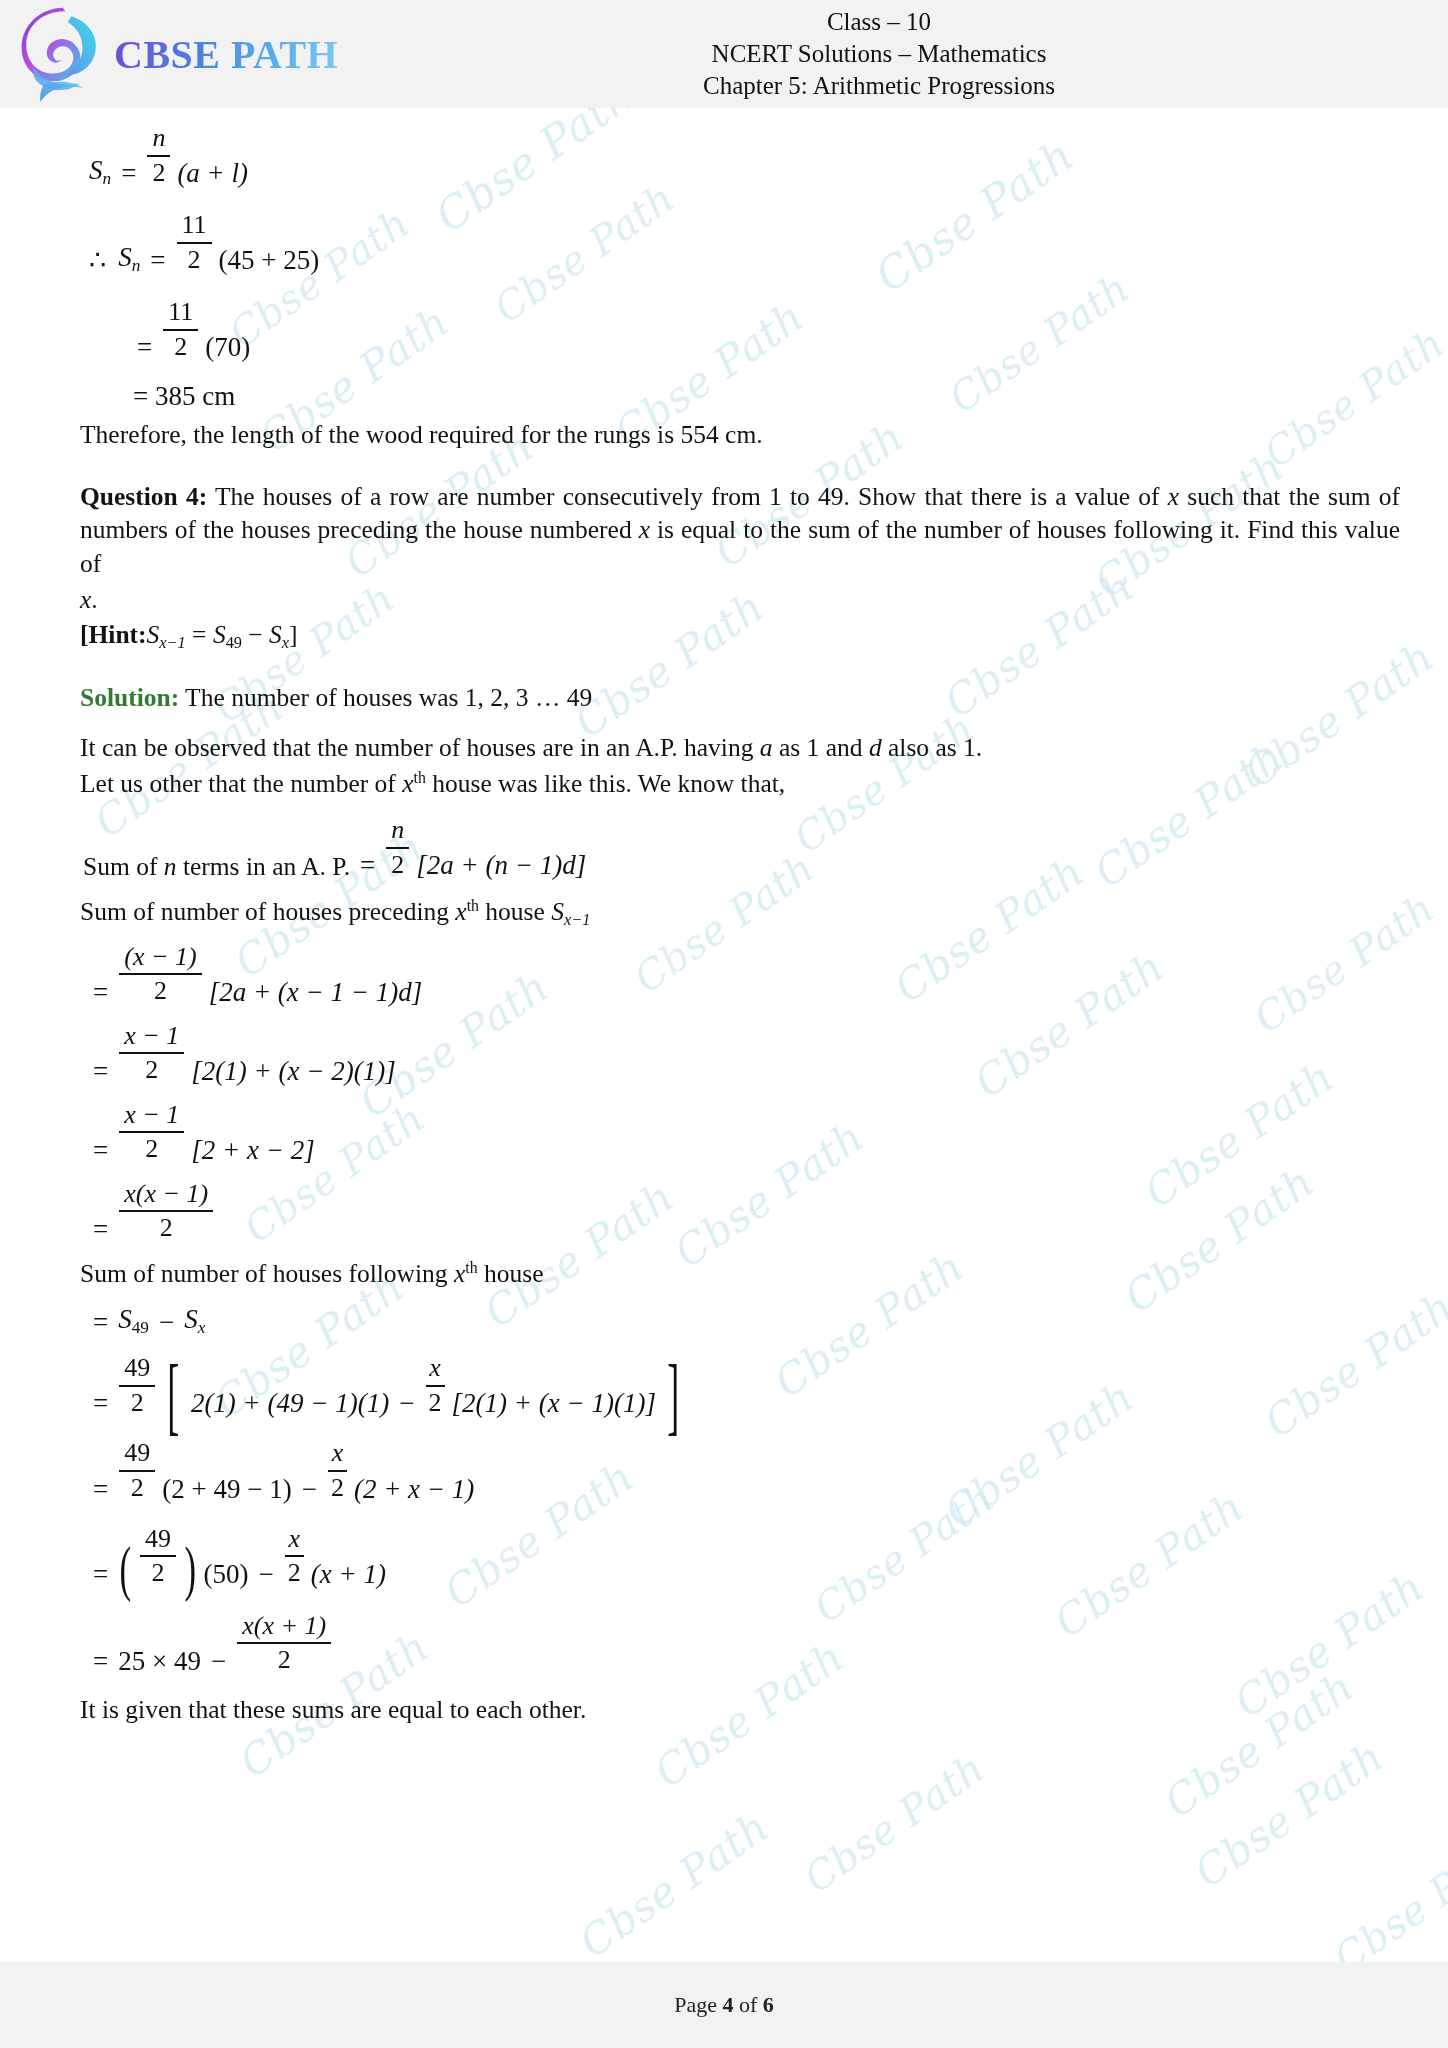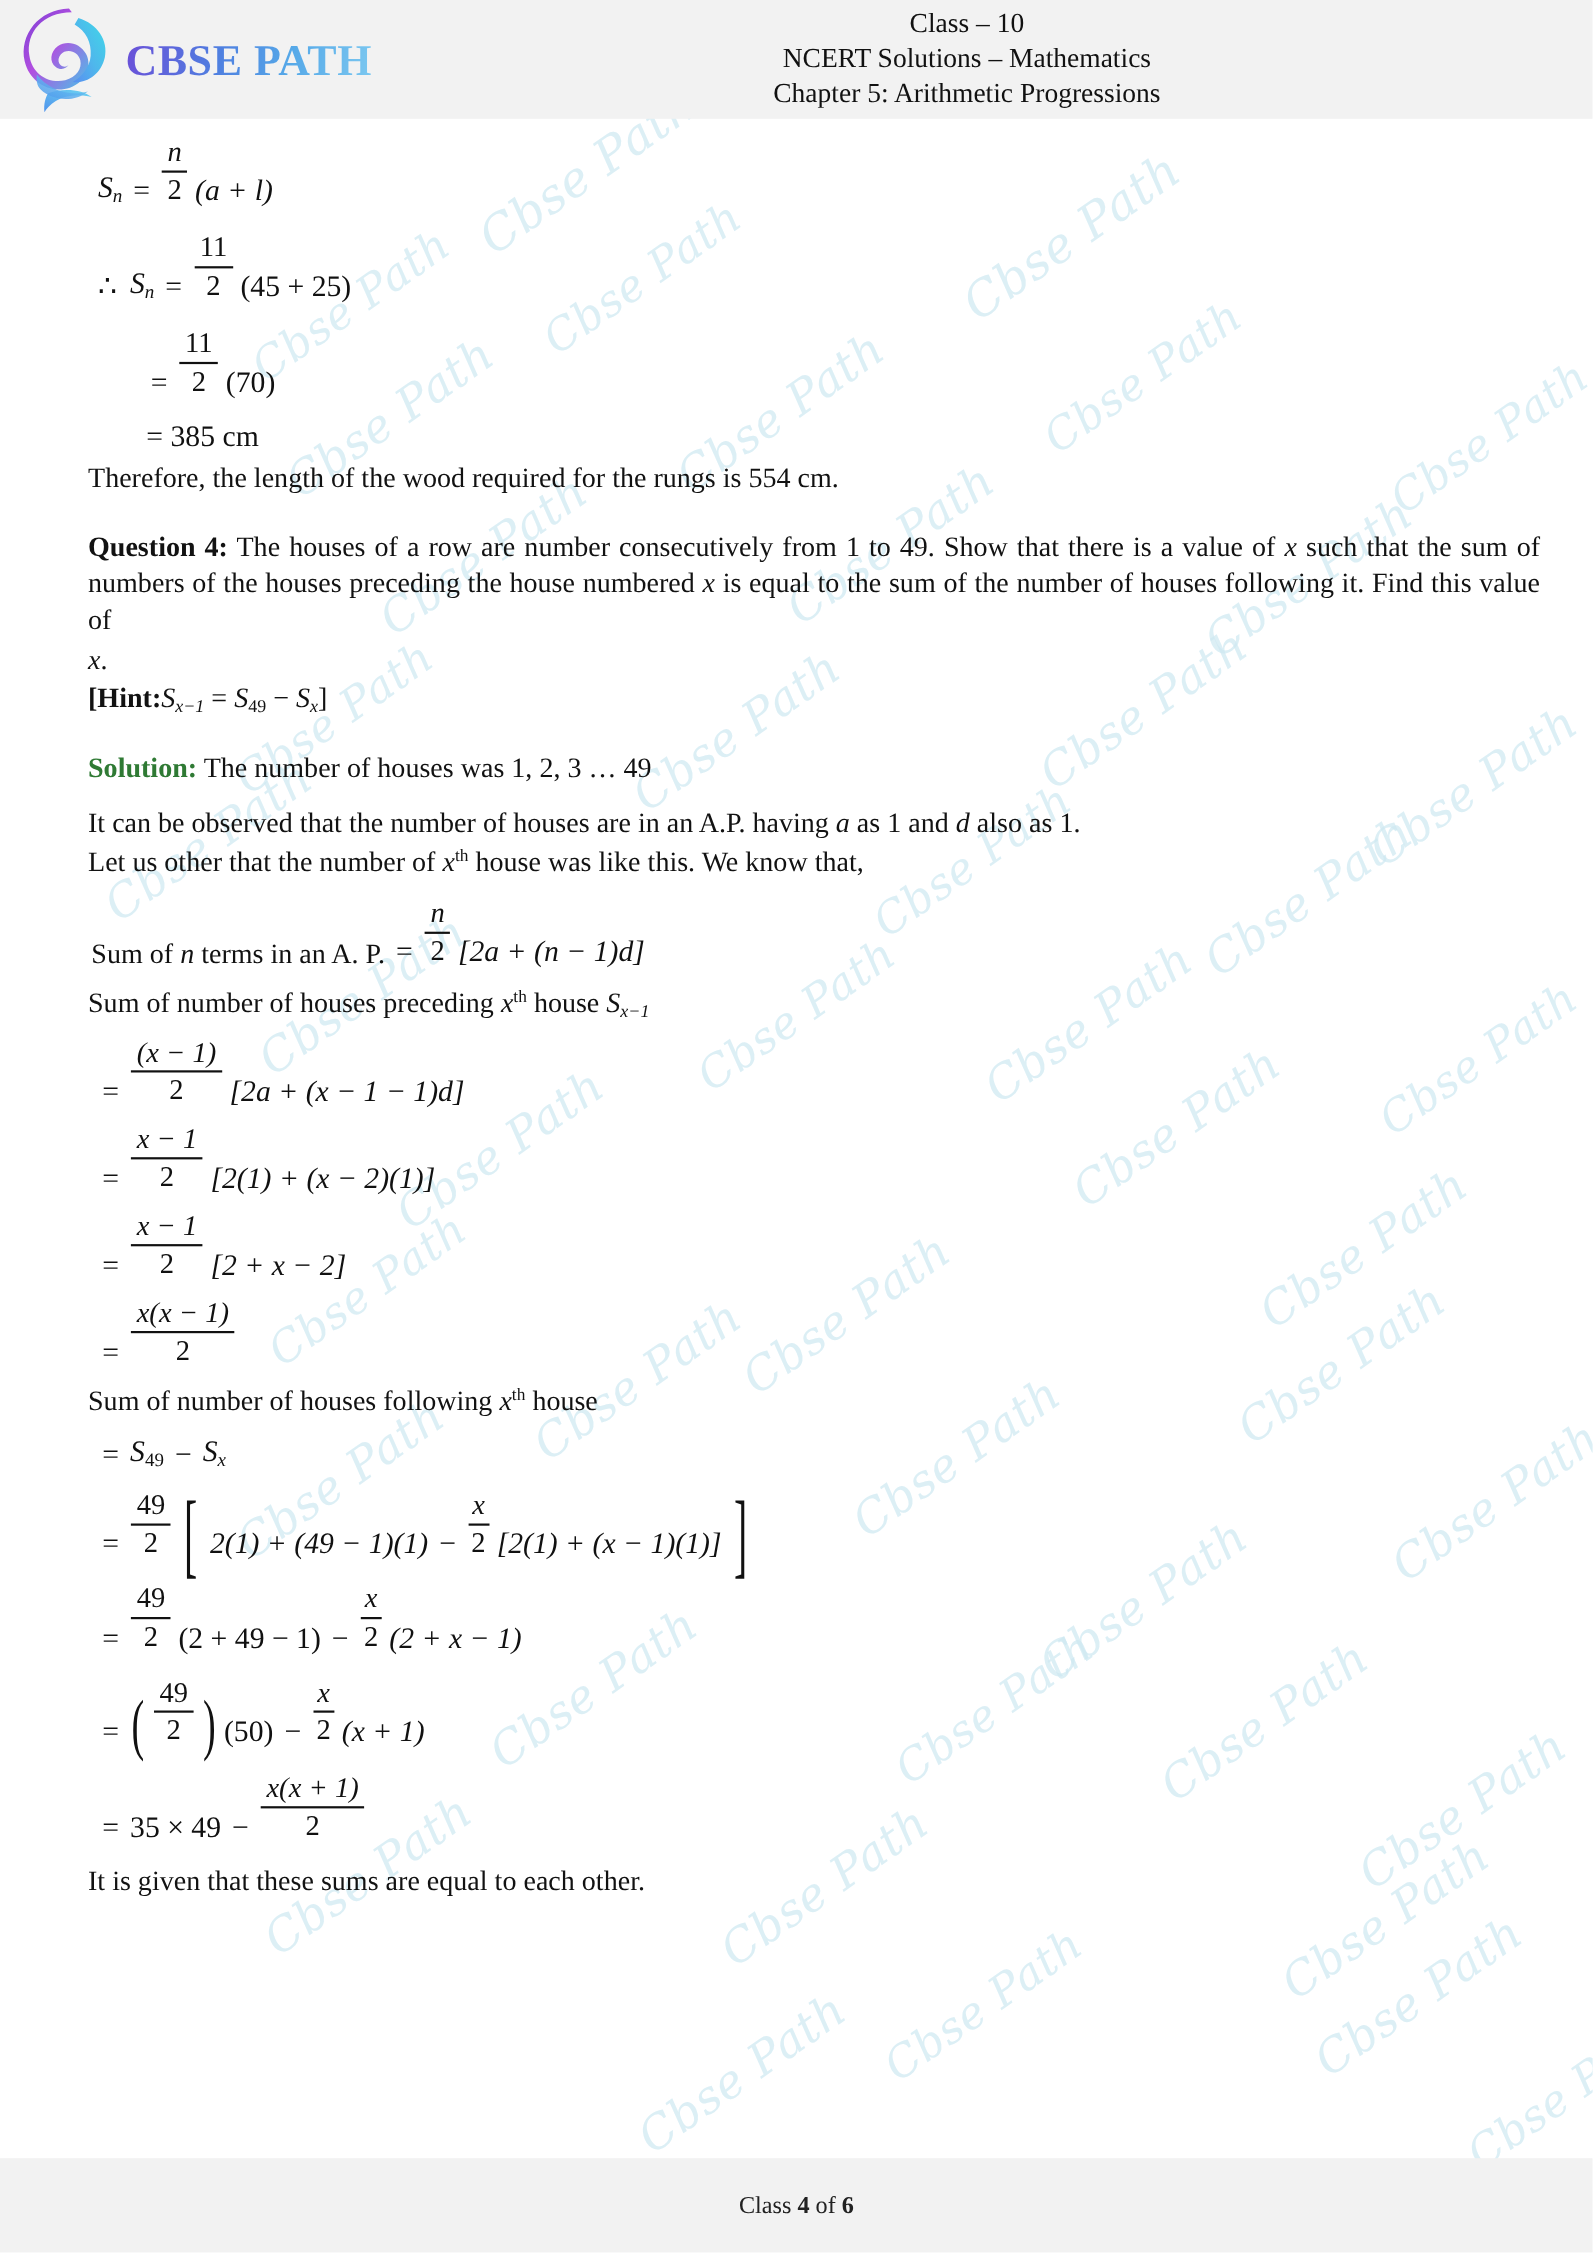--- a/index.html
+++ b/index.html
@@ -454,31 +454,31 @@
       <span class="frac tight">
         <span class="num mi">x</span>
         <span class="bar"></span>
         <span class="den">2</span>
       </span>
       <span class="tok mi">(x + 1)</span>
     </div>
 
     <div class="eq eq-indent-1" style="margin-top:24px;">
       <span class="op">=</span>
-      <span class="tok">35 × 49</span>
+      <span class="tok">25 × 49</span>
       <span class="op">−</span>
       <span class="frac">
         <span class="num mi">x(x + 1)</span>
         <span class="bar"></span>
         <span class="den">2</span>
       </span>
     </div>
 
     <p class="para" style="margin-top:18px;">It is given that these sums are equal to each other.</p>
   </div>
 
   <div class="footer">
     <div class="footer-text">
-      <span>Class </span><b>4</b><span> of </span><b>6</b>
+      <span>Page </span><b>4</b><span> of </span><b>6</b>
     </div>
   </div>
 
 </div>
 
 </body></html>

